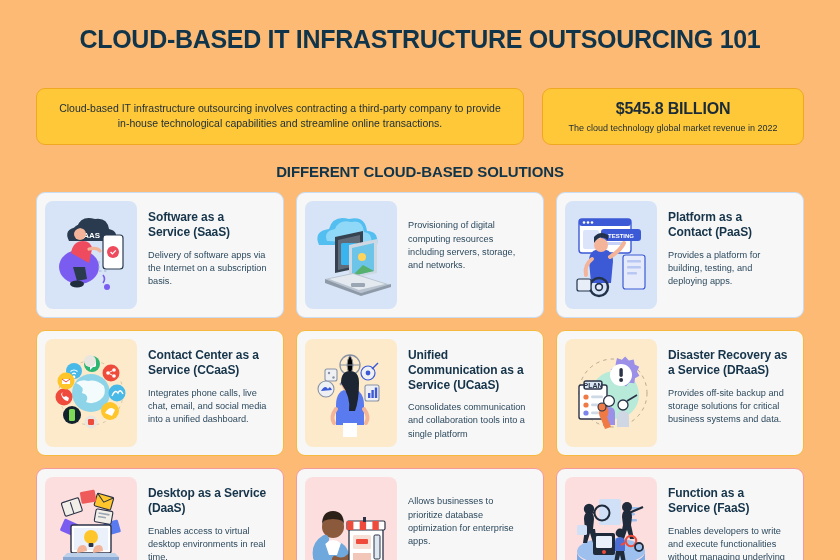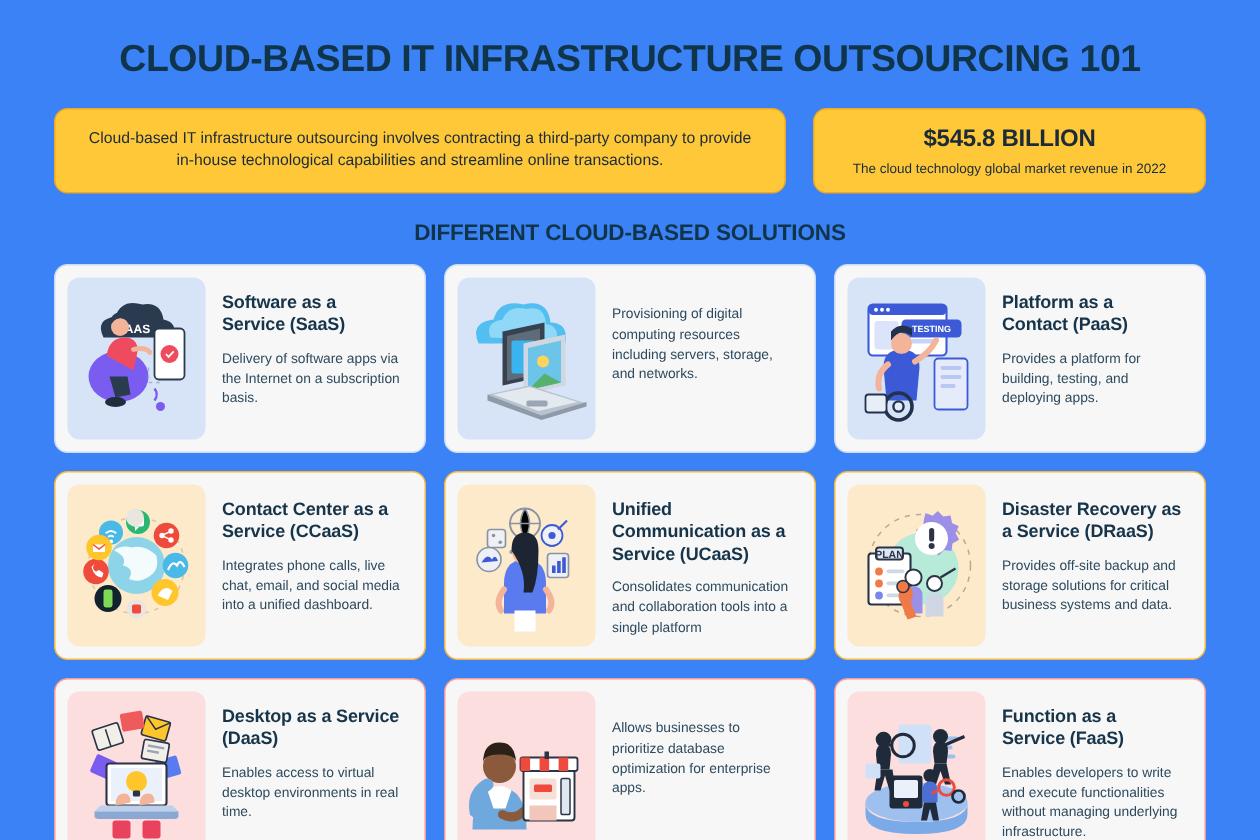--- a/index.html
+++ b/index.html
@@ -13,21 +13,21 @@
   body {
     background: #f4f4f4;
     font-family: "Liberation Sans", "DejaVu Sans", sans-serif;
     color: #18384d;
   }
 
   #page {
     position: relative;
     width: 840px;
     height: 560px;
-    background: #3b82f6;
+    background: #fdba74;
     padding: 0;
   }
 
   
   .title {
     text-align: center;
     font-size: 25px;
     font-weight: bold;
     letter-spacing: -0.3px;
     color: #10344a;
@@ -40,20 +40,21 @@
     gap: 18px;
     padding: 18px 36px 0 36px;
     align-items: stretch;
   }
 
   .banner {
     background: #ffc839;
     border: 1.5px solid #f0a822;
     border-radius: 9px;
     color: #1b2b38;
+    margin-top: 16px;
   }
 
   .banner-desc {
     flex: 1 1 auto;
     width: 492px;
     display: flex;
     align-items: center;
     justify-content: center;
     text-align: center;
     padding: 10px 18px;

